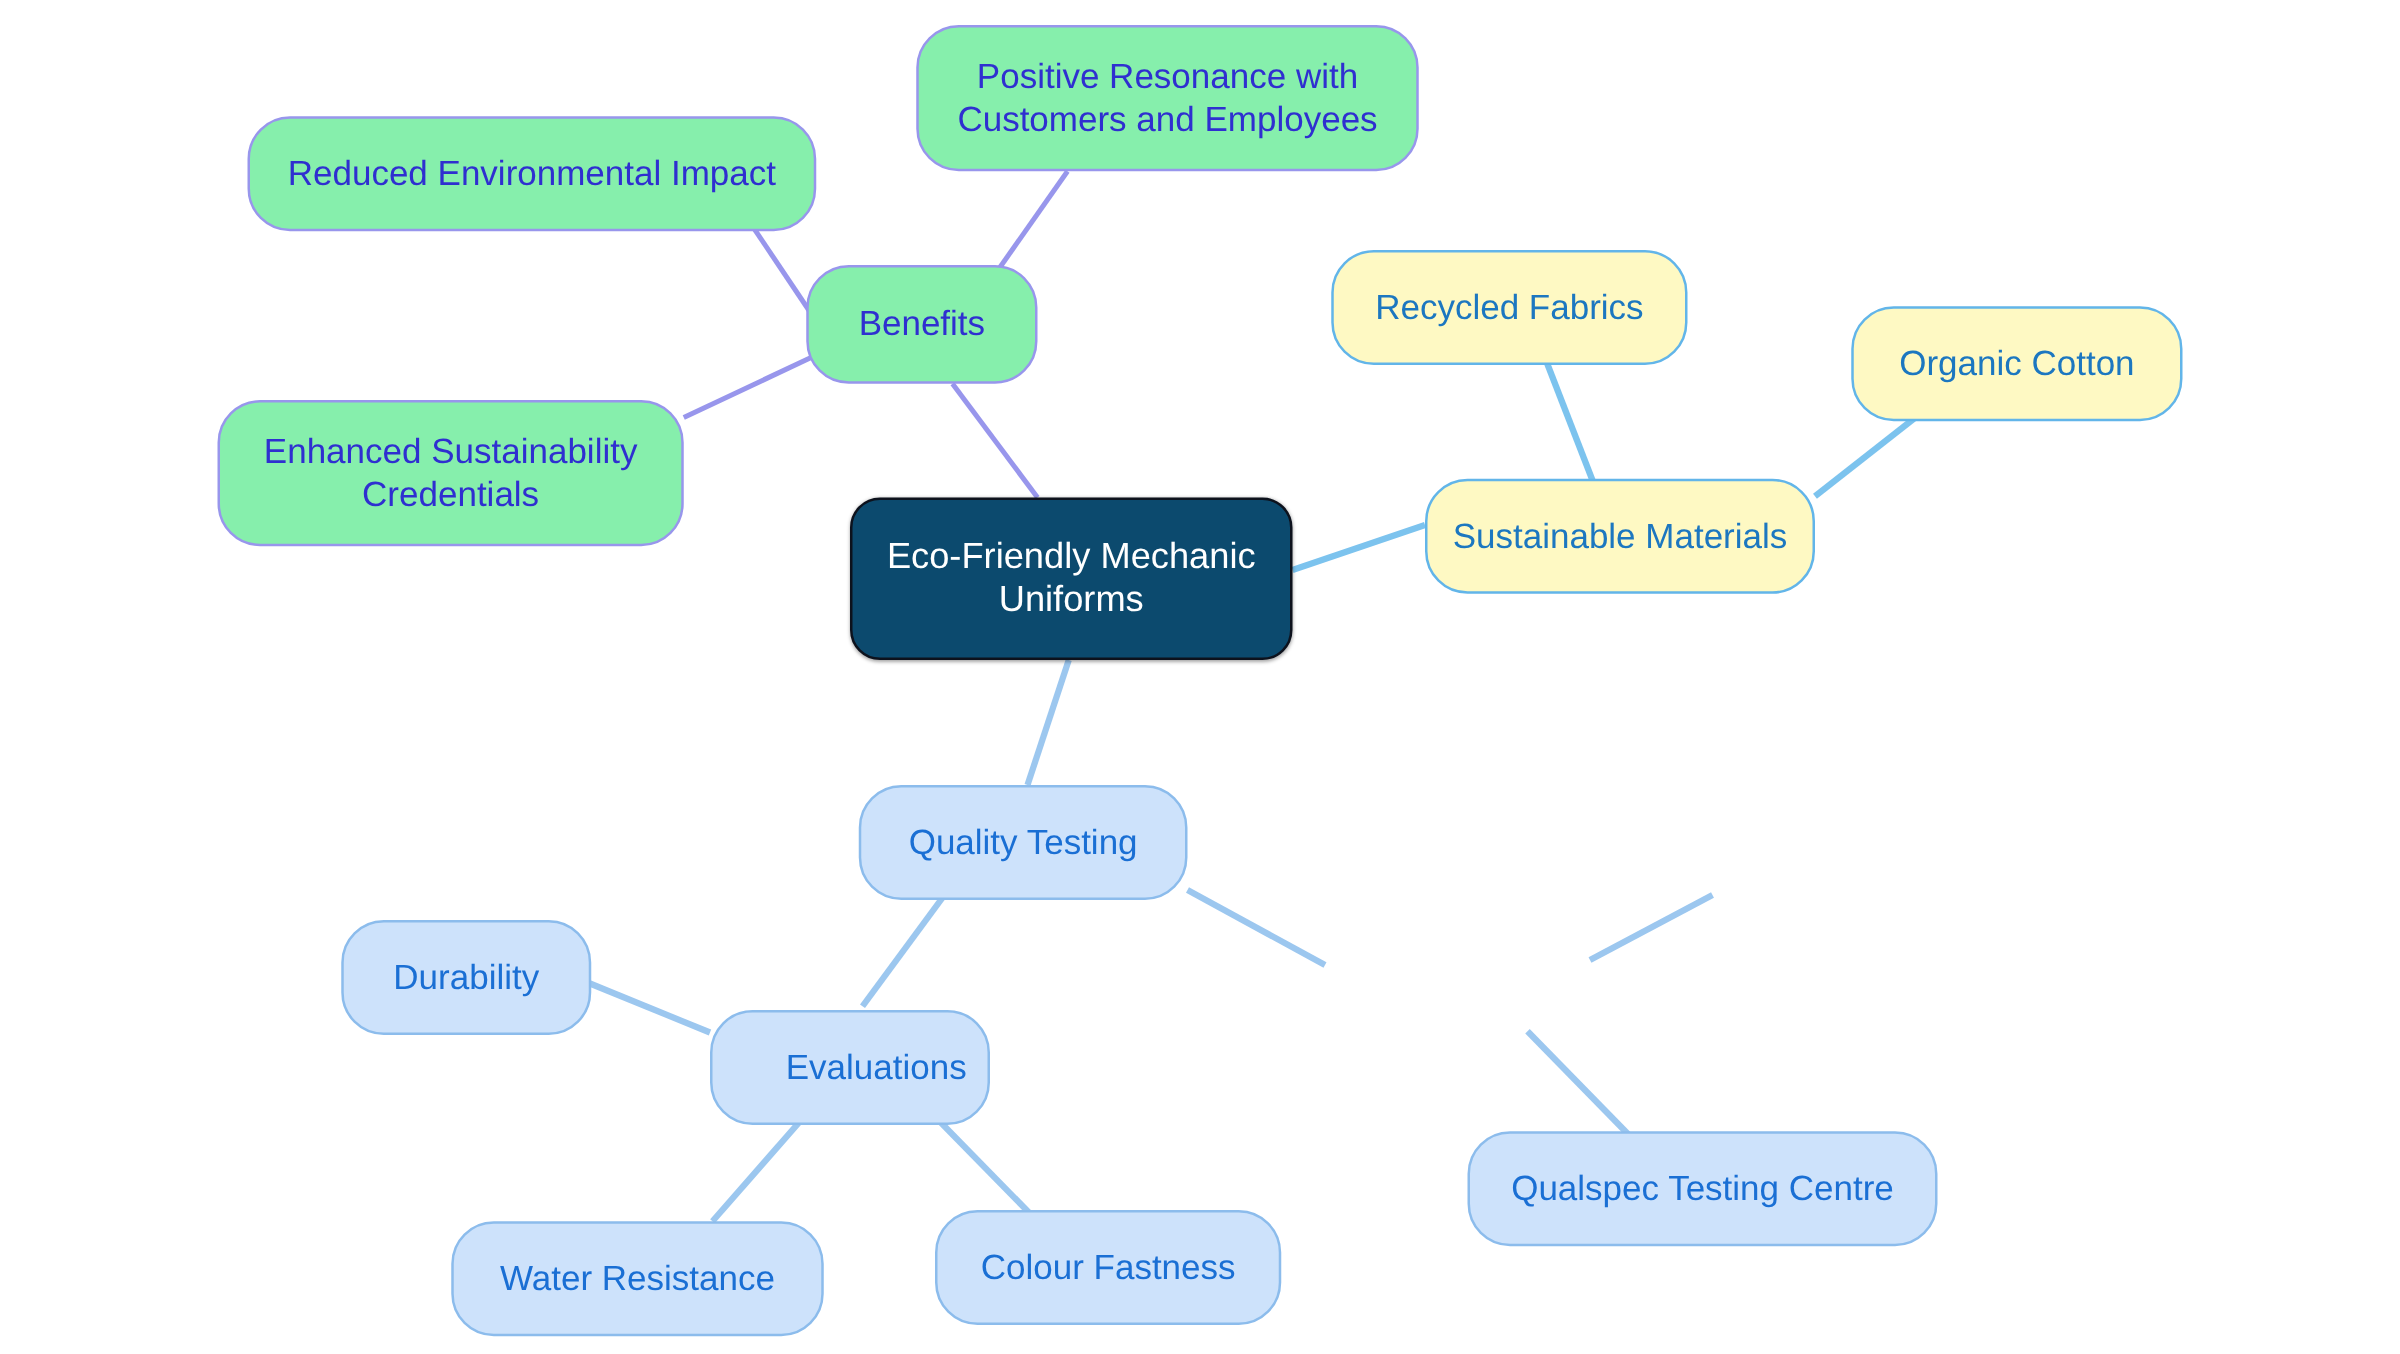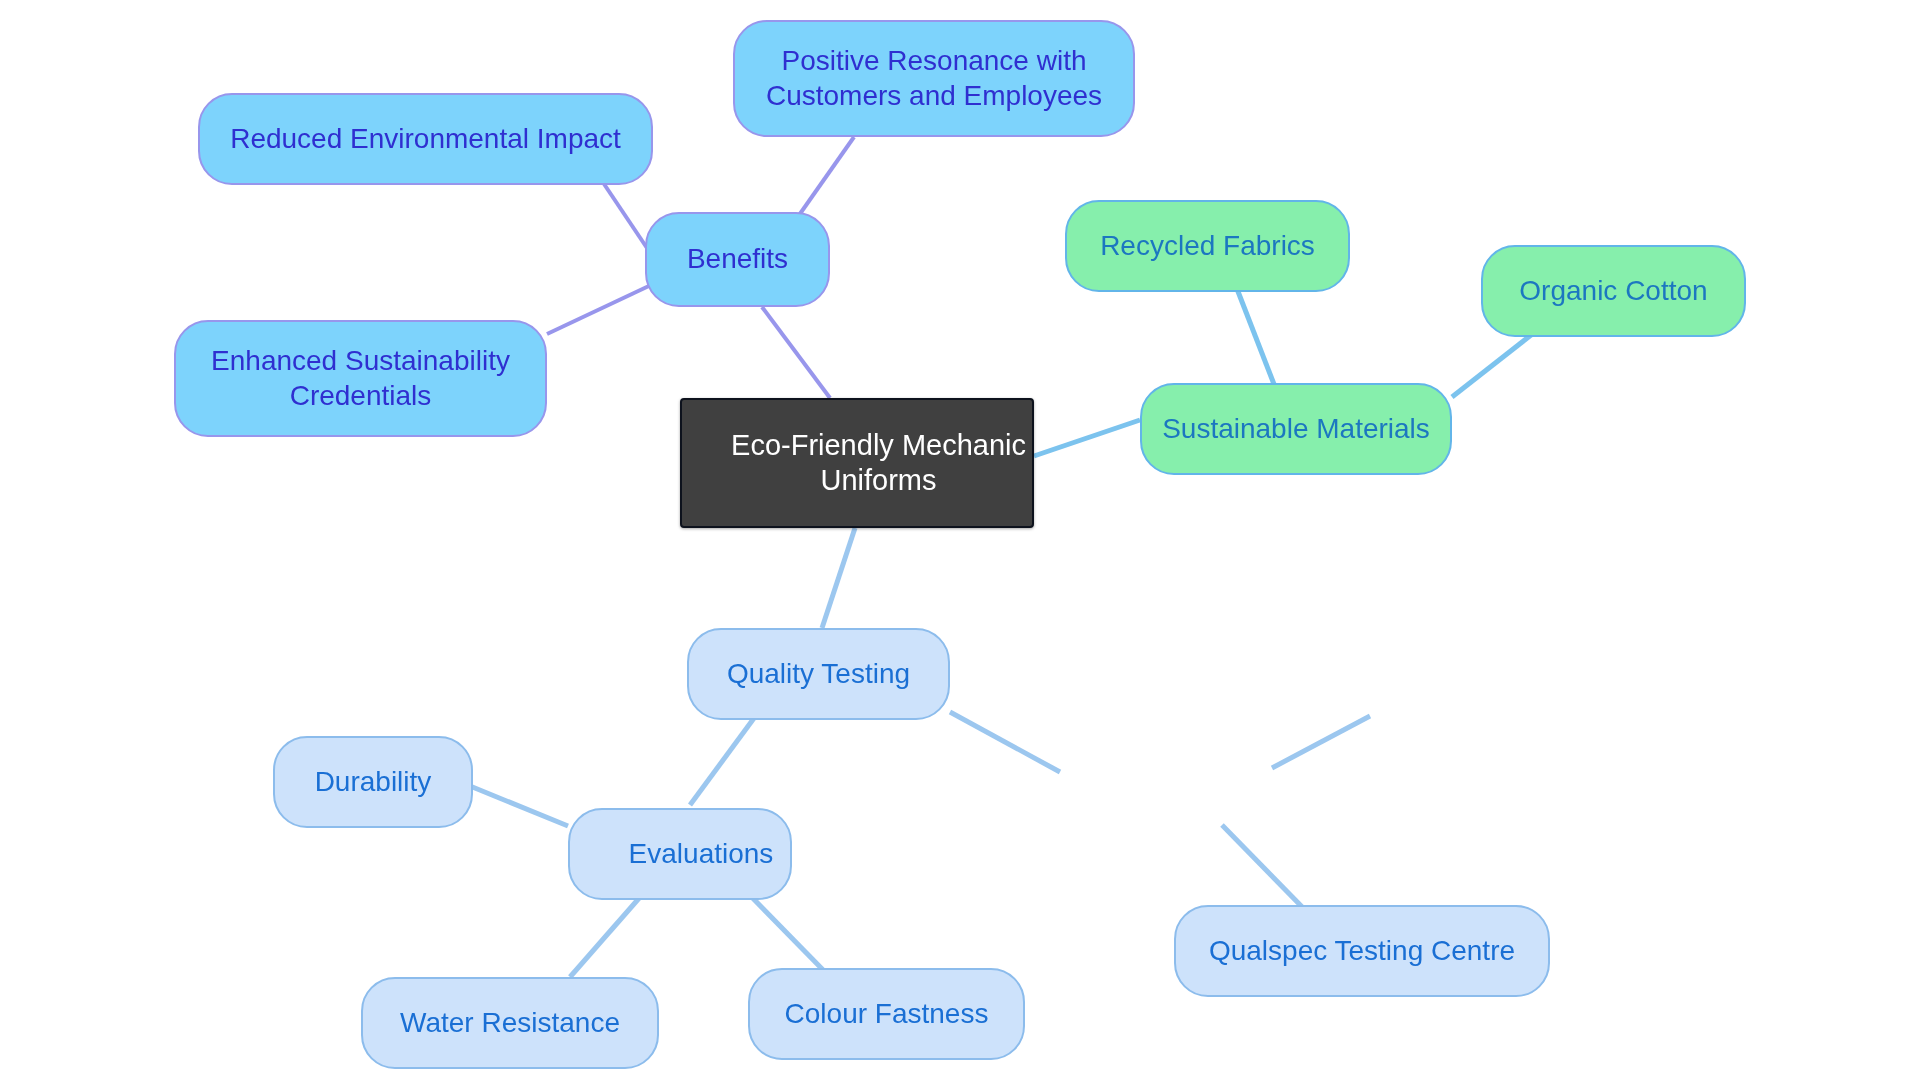--- a/index.html
+++ b/index.html
@@ -41,42 +41,41 @@
     white-space: pre-line;
   }
   .node-label {
     display: block;
     padding: 0 6px;
     white-space: pre-line;
   }
 
   
   .n-root {
-    background: #404040;
+    background: #0c4a6e;
     border-color: #0d121d;
-    border-radius: 4px;
+    border-radius: 24px;
     color: #ffffff;
     font-size: 29px;
     box-shadow: 0 1px 3px rgba(0,0,0,0.35);
-    justify-content: flex-end;
   }
 
   
   .fam-purple {
-    background: #7dd3fc;
+    background: #86efac;
     border-color: #9896ec;
     color: #2f2fd0;
     border-radius: 34px;
     font-size: 28px;
   }
   .fam-purple.branch { font-size: 28px; }
 
   
   .fam-cyan {
-    background: #86efac;
+    background: #fef9c3;
     border-color: #62b5e9;
     color: #1c77c0;
     border-radius: 34px;
     font-size: 28px;
   }
 
   
   .fam-blue {
     background: #cde2fb;
     border-color: #8cbcec;

